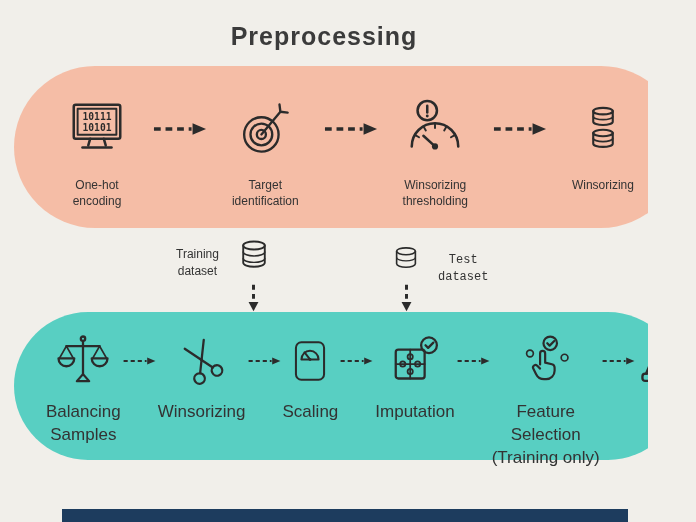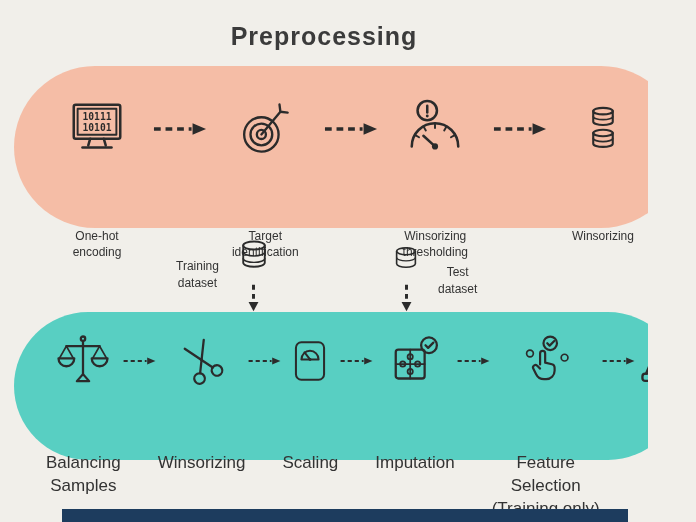--- a/index.html
+++ b/index.html
@@ -9,44 +9,44 @@
 
   .title { position:absolute; top:22px; left:0; width:100%; text-align:center;
            font-size:25px; font-weight:600; color:#3b3b3b; letter-spacing:1px; }
 
   .band { position:absolute; left:14px; display:flex; align-items:flex-start; }
   .band-top { top:66px; width:668px; height:162px; background:#f5bda6;
               border-radius:81px; padding:26px 48px 0 52px; justify-content:space-between; }
   .band-bottom { top:312px; width:668px; height:148px; background:#58cfc2;
                  border-radius:74px; padding:20px 28px 0 32px; justify-content:space-between; }
 
-  .step { display:flex; flex-direction:column; align-items:center; flex-shrink:0;gap:42px; }
+  .step { display:flex; flex-direction:column; align-items:center; flex-shrink:0; }
   .icon-box { display:flex; align-items:center; justify-content:center; }
   .band-top .icon-box { height:74px; }
   .band-bottom .icon-box { height:58px; }
-  .step-label { margin-top:20px; font-size:12px; line-height:1.35; color:#333333;
+  .step-label { margin-top:11px; font-size:12px; line-height:1.35; color:#333333;
                 text-align:center; white-space:pre-line; font-weight:500; }
   .band-bottom .step-label { font-size:17px; }
 
   .h-arrow { display:flex; align-items:center; flex-shrink:0; margin:0 2px; }
   .band-top .h-arrow { height:74px; }
   .band-bottom .h-arrow { height:58px; }
   .band-top .h-arrow svg { width:54px; height:14px; }
   .band-bottom .h-arrow svg { width:33px; height:12px; }
 
   .ic { fill:none; stroke:#2b2b2b; stroke-width:2.6; stroke-linecap:round; stroke-linejoin:round; }
   .ic-thin { fill:none; stroke:#2b2b2b; stroke-width:2; stroke-linecap:round; stroke-linejoin:round; }
   .ic-fill { fill:#2b2b2b; stroke:none; }
   .bintext { font-family:"DejaVu Sans Mono", monospace; font-size:10px; font-weight:bold;
              fill:#2b2b2b; stroke:none; }
 
   .dataset-group { position:absolute; display:flex; align-items:flex-start; gap:12px; }
   .dataset-col { display:flex; flex-direction:column; align-items:center; gap:4px; }
   .dataset-label { font-size:12px; color:#333333; white-space:pre-line; text-align:center;
-                   line-height:1.4; font-weight:500; margin-top:24px; }
+                   line-height:1.4; font-weight:500; margin-top:12px; }
   .v-arrow svg { width:13px; height:28px; display:block; }
 
   .footer-bar { position:absolute; left:62px; bottom:0; width:566px; height:13px; background:#1d3c5e; }
 </style>
 </head>
 <body>
 
 <div class="page">
 
   <div class="title">Preprocessing</div>
@@ -151,21 +151,21 @@
       </svg>
       <div class="v-arrow">
         <svg viewBox="0 0 14 34">
           <line x1="7" y1="1" x2="7" y2="21" stroke="#2b2b2b" stroke-width="3.6" stroke-dasharray="6 5"></line>
           <path d="M1 22 L7 33 L13 22 z" fill="#2b2b2b"></path>
         </svg>
       </div>
     </div>
   </div>
 
-  <div class="dataset-group" style="left:386px; top:240px;">
+  <div class="dataset-group" style="left:386px; top:240px;font-family:Liberation Mono, monospace;">
     <div class="dataset-col">
       <svg width="40" height="40" viewBox="0 0 64 64">
         <ellipse class="ic" cx="32" cy="18" rx="15" ry="5.5"></ellipse>
         <path class="ic" d="M17 18 v20 a15 5.5 0 0 0 30 0 v-20"></path>
         <path class="ic-thin" d="M17 28 a15 5.5 0 0 0 30 0"></path>
       </svg>
       <div class="v-arrow">
         <svg viewBox="0 0 14 34">
           <line x1="7" y1="1" x2="7" y2="21" stroke="#2b2b2b" stroke-width="3.6" stroke-dasharray="6 5"></line>
           <path d="M1 22 L7 33 L13 22 z" fill="#2b2b2b"></path>

